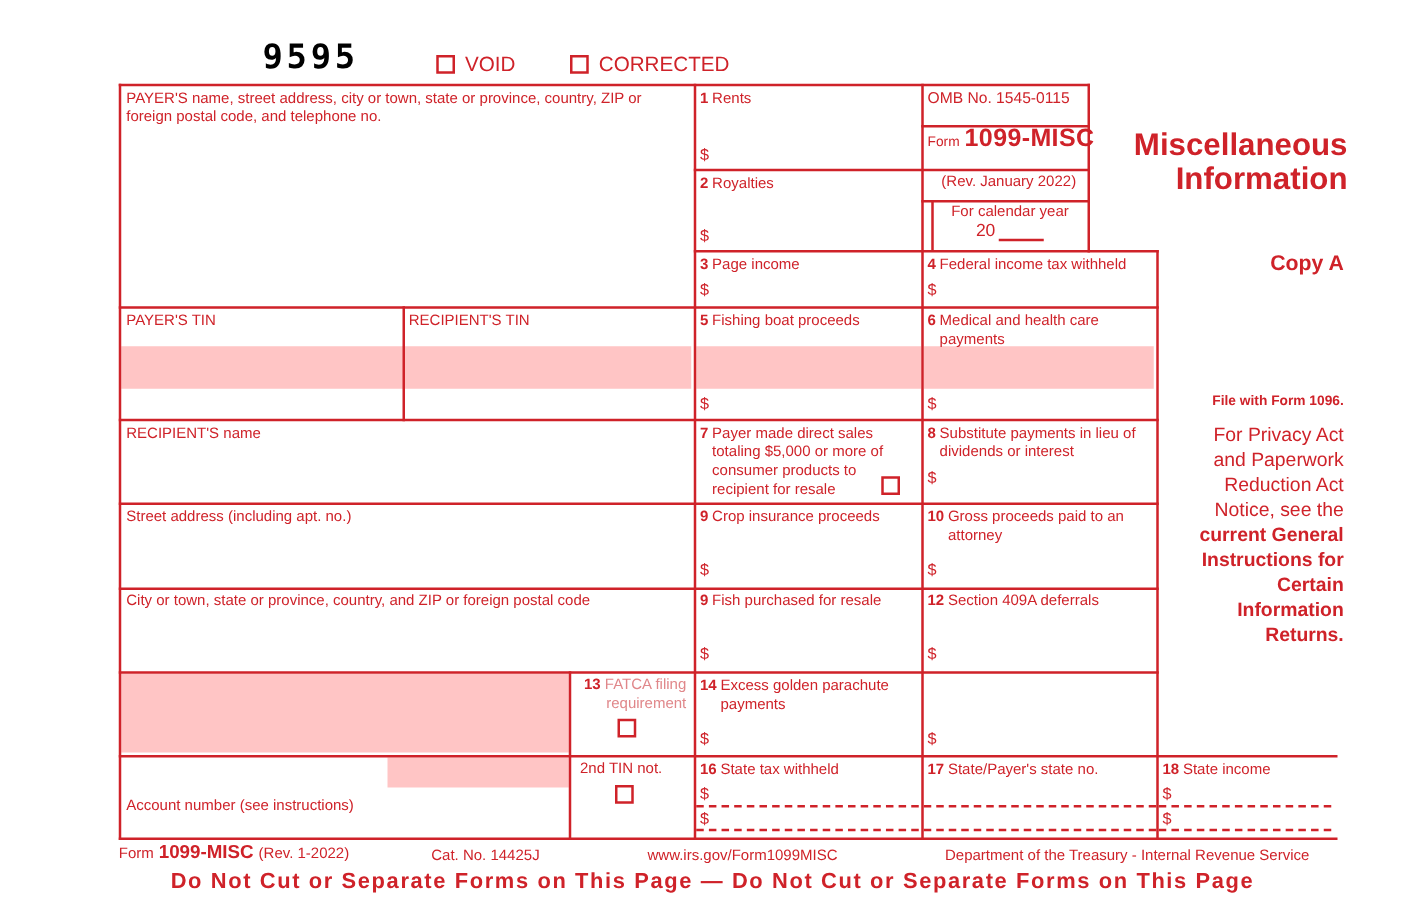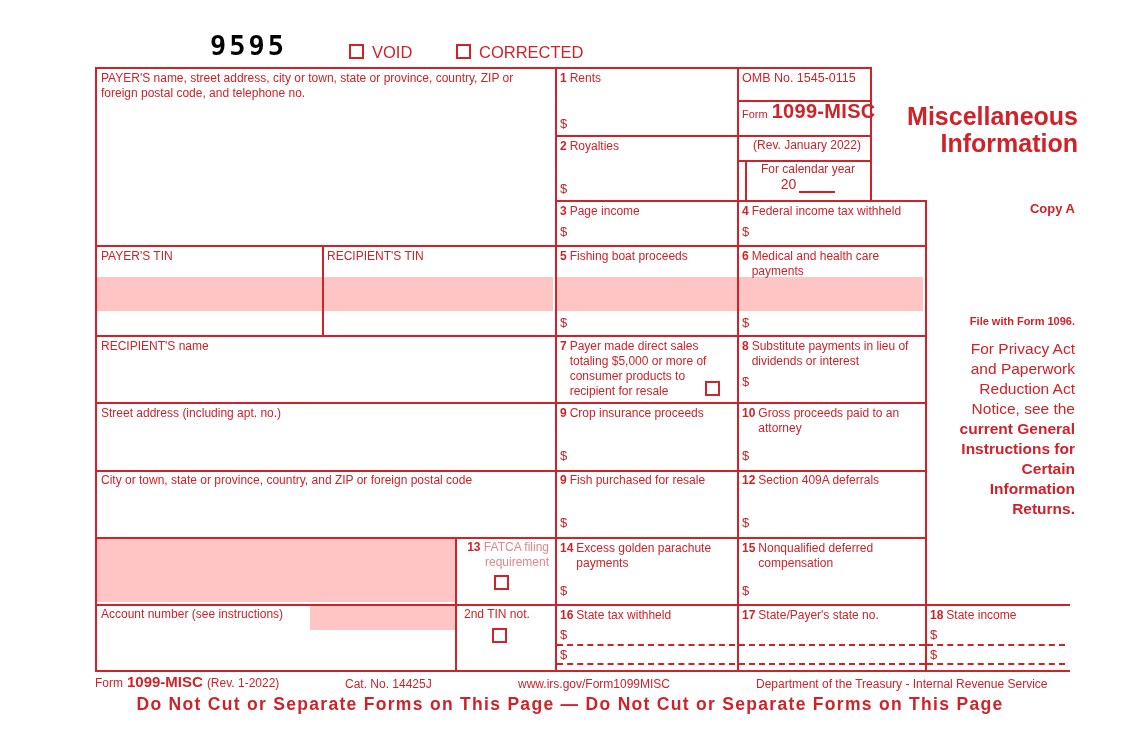--- a/index.html
+++ b/index.html
@@ -15,21 +15,21 @@
   .shade{ position:absolute; background:#ffc5c5; }
   .cb   { position:absolute; width:15px; height:15px; border:2px solid #cf2229; background:#fff; }
   .lbl  { position:absolute; font-size:12px; line-height:15px; color:#cf2229; }
   .boxlbl { position:absolute; display:flex; gap:3px; font-size:12px; line-height:15px; color:#cf2229; align-items:flex-start; }
   .boxlbl .n { font-weight:bold; }
   .dol  { position:absolute; font-size:13px; line-height:15px; color:#cf2229; }
   .fatca-box { position:absolute; left:457px; top:540px; width:92px; text-align:right; font-size:12px; line-height:15px; }
   .fatca-box .n { font-weight:bold; color:#cf2229; }
   .fatca-rest { color:#e0878a; }
   .misc-title { position:absolute; left:898px; top:103px; width:180px; text-align:right; font-size:25px; font-weight:bold; line-height:27px; }
-  .copy-a { position:absolute; left:925px; top:201px; width:150px; text-align:right; font-size:13px; font-weight:bold;padding-left:26px; }
+  .copy-a { position:absolute; left:925px; top:201px; width:150px; text-align:right; font-size:17px; font-weight:bold;padding-left:26px; }
   .for-block { position:absolute; left:925px; top:225px; width:150px; text-align:right; font-size:15px; font-weight:bold; line-height:20px; }
   .file-with { position:absolute; left:918px; top:315px; width:157px; text-align:right; font-size:11px; font-weight:bold; }
   .privacy { position:absolute; left:927px; top:339px; width:148px; text-align:right; font-size:15.5px; line-height:20px; }
   .privacy .pb { font-weight:bold; }
   .omb-form-row { position:absolute; left:742px; top:100px; display:flex; align-items:baseline; gap:4px; }
   .omb-form-row .w { font-size:11px; }
   .omb-form-row .f { font-size:20px; font-weight:bold; letter-spacing:0.3px; }
   .cal-row { position:absolute; left:748px; top:176px; width:120px; display:flex; justify-content:center; align-items:flex-end; gap:3px; }
   .cal-row .yr { font-size:14px; line-height:17px; }
   .cal-row .blank { width:36px; height:17px; border-bottom:2px solid #cf2229; }
@@ -87,21 +87,21 @@
   <div class="dash" style="left:557px;top:663px;width:178px"></div>
   <div class="dash" style="left:739px;top:663px;width:186px"></div>
   <div class="dash" style="left:927px;top:663px;width:138px"></div>
 
   <div class="lbl" style="left:101px;top:71px;width:445px">PAYER'S name, street address, city or town, state or province, country, ZIP or foreign postal code, and telephone no.</div>
   <div class="lbl" style="left:101px;top:249px">PAYER'S TIN</div>
   <div class="lbl" style="left:327px;top:249px">RECIPIENT'S TIN</div>
   <div class="lbl" style="left:101px;top:339px">RECIPIENT'S name</div>
   <div class="lbl" style="left:101px;top:406px">Street address (including apt. no.)</div>
   <div class="lbl" style="left:101px;top:473px">City or town, state or province, country, and ZIP or foreign postal code</div>
-  <div class="lbl" style="left:101px;top:607px">Account number (see instructions)</div>
+  <div class="lbl" style="left:101px;top:637px">Account number (see instructions)</div>
   <div class="lbl" style="left:464px;top:607px">2nd TIN not.</div>
   <div class="cb" style="left:492px;top:628px"></div>
 
   <div class="fatca-box">
     <span class="n">13</span>
     <span class="fatca-rest">FATCA filing requirement</span>
   </div>
   <div class="cb" style="left:494px;top:575px"></div>
 
   <div class="boxlbl" style="left:560px;top:71px;width:172px">
@@ -175,24 +175,20 @@
     <span>Section 409A deferrals</span>
   </div>
   <div class="dol" style="left:742px;top:515px">$</div>
 
   <div class="boxlbl" style="left:560px;top:541px;width:168px">
     <span class="n">14</span>
     <span>Excess golden parachute payments</span>
   </div>
   <div class="dol" style="left:560px;top:583px">$</div>
 
-  <div class="boxlbl" style="left:742px;top:541px;width:168px">
-    <span class="n">15</span>
-    <span>Nonqualified deferred compensation</span>
-  </div>
   <div class="dol" style="left:742px;top:583px">$</div>
 
   <div class="boxlbl" style="left:560px;top:608px;width:172px">
     <span class="n">16</span>
     <span>State tax withheld</span>
   </div>
   <div class="dol" style="left:560px;top:627px">$</div>
   <div class="dol" style="left:560px;top:647px">$</div>
 
   <div class="boxlbl" style="left:742px;top:608px;width:182px">

